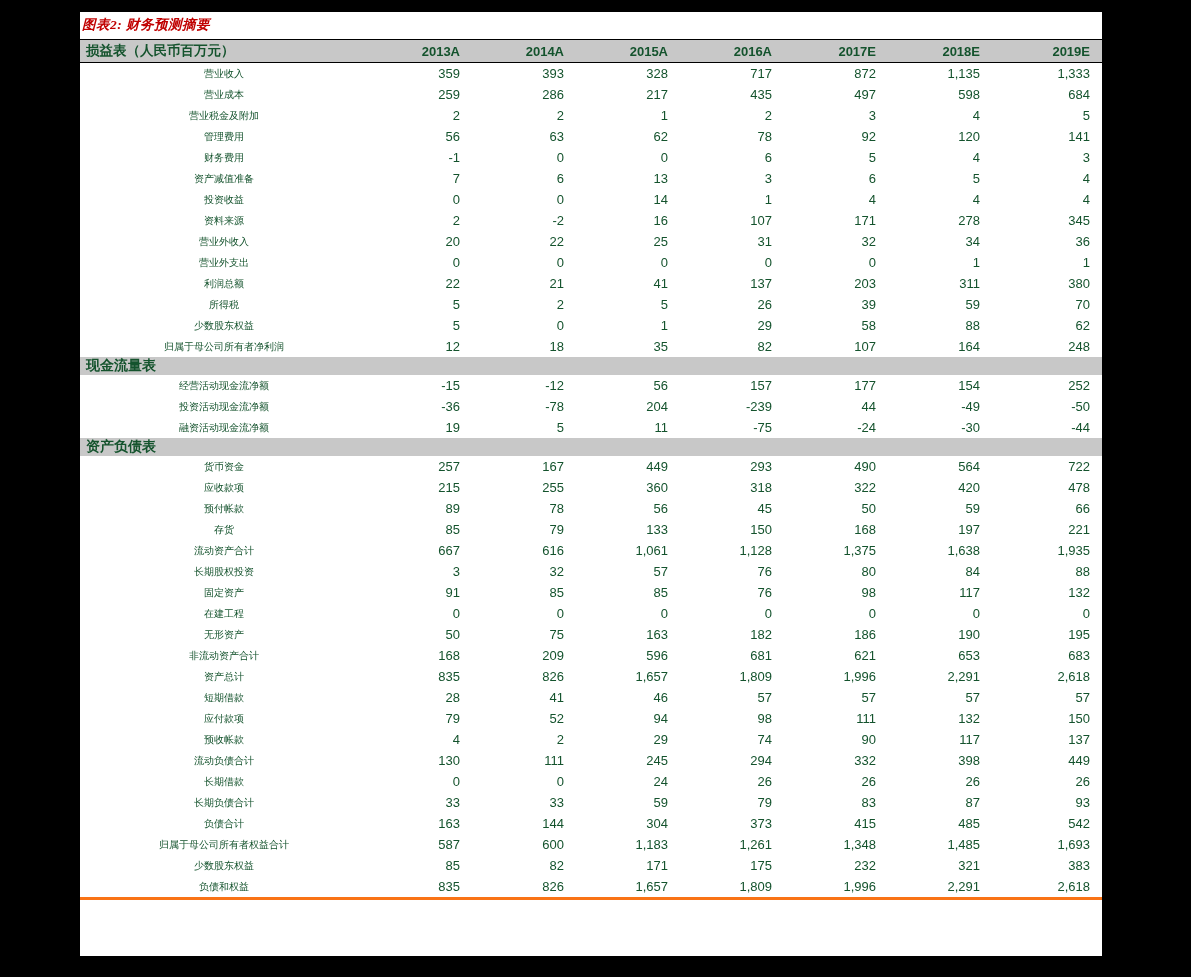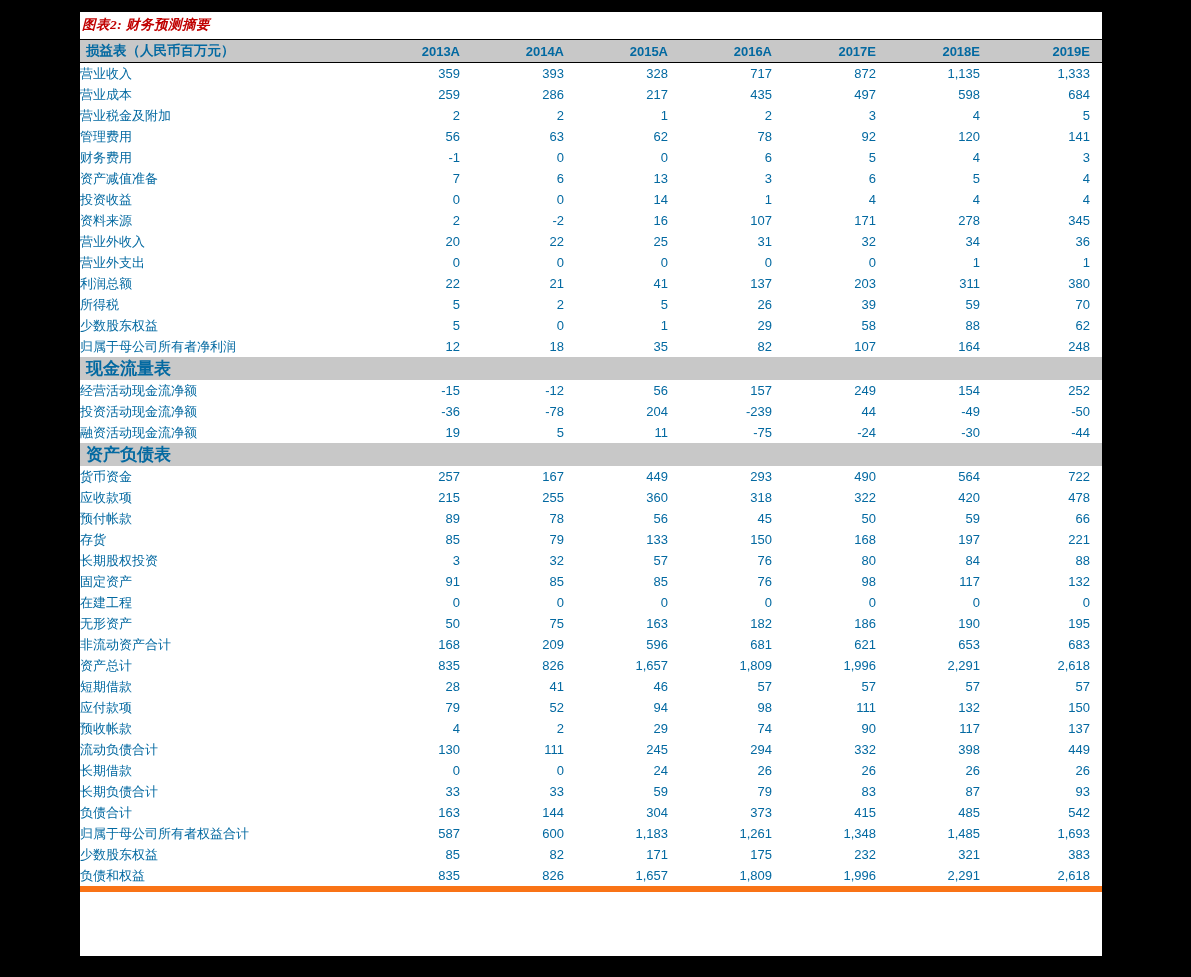--- a/index.html
+++ b/index.html
@@ -34,21 +34,21 @@
     font-size: 13.5px;
     color: #c00000;
     padding: 4px 2px 5px 2px;
     letter-spacing: 0.5px;
   }
   table.fin {
     border-collapse: collapse;
     width: 1022px;
     table-layout: fixed;
     font-size: 13px;
-    color: #0369a1;
+    color: #14532d;
   }
   table.fin td, table.fin th {
     padding: 0;
     margin: 0;
   }
   col.lbl { width: 288px; }
   col.num { width: 104px; }
   col.numlast { width: 110px; }
 
   tr.head td {
@@ -67,41 +67,41 @@
   tr.head td.num {
     text-align: right;
     padding-right: 12px;
     font-family: "Liberation Sans", sans-serif;
     font-size: 13px;
   }
   tr.section td {
     background: #c8c8c8;
     font-family: "Liberation Serif", serif;
     font-weight: bold;
-    font-size: 17px;
+    font-size: 14px;
     height: 14px;
     text-align: left;
     padding-left: 6px;
   }
   tr.data td.lbl {
     font-family: "Liberation Serif", serif;
-    font-size: 13px;
-    text-align: left;
+    font-size: 10px;
+    text-align: center;
     padding-left: 0;
     height: 21px;
     white-space: nowrap;
   }
   tr.data td.num {
     text-align: right;
     padding-right: 12px;
     font-size: 13px;
     height: 21px;
   }
   .lastrow td {
-    border-bottom: 6px solid #f97316;
+    border-bottom: 3px solid #f97316;
   }
   .source {
     font-family: "Liberation Serif", serif;
     font-style: italic;
     font-weight: bold;
     font-size: 11.5px;
     color: #c00000;
     padding: 6px 2px 0 2px;
   }
 </style>
@@ -277,21 +277,21 @@
           </tr>
           <tr class="section">
             <td colspan="8">现金流量表</td>
           </tr>
           <tr class="data">
             <td class="lbl">经营活动现金流净额</td>
             <td class="num">-15</td>
             <td class="num">-12</td>
             <td class="num">56</td>
             <td class="num">157</td>
-            <td class="num">249</td>
+            <td class="num">177</td>
             <td class="num">154</td>
             <td class="num">252</td>
           </tr>
           <tr class="data">
             <td class="lbl">投资活动现金流净额</td>
             <td class="num">-36</td>
             <td class="num">-78</td>
             <td class="num">204</td>
             <td class="num">-239</td>
             <td class="num">44</td>
@@ -343,20 +343,30 @@
           </tr>
           <tr class="data">
             <td class="lbl">存货</td>
             <td class="num">85</td>
             <td class="num">79</td>
             <td class="num">133</td>
             <td class="num">150</td>
             <td class="num">168</td>
             <td class="num">197</td>
             <td class="num">221</td>
+          </tr>
+          <tr class="data">
+            <td class="lbl">流动资产合计</td>
+            <td class="num">667</td>
+            <td class="num">616</td>
+            <td class="num">1,061</td>
+            <td class="num">1,128</td>
+            <td class="num">1,375</td>
+            <td class="num">1,638</td>
+            <td class="num">1,935</td>
           </tr>
           <tr class="data">
             <td class="lbl">长期股权投资</td>
             <td class="num">3</td>
             <td class="num">32</td>
             <td class="num">57</td>
             <td class="num">76</td>
             <td class="num">80</td>
             <td class="num">84</td>
             <td class="num">88</td>

